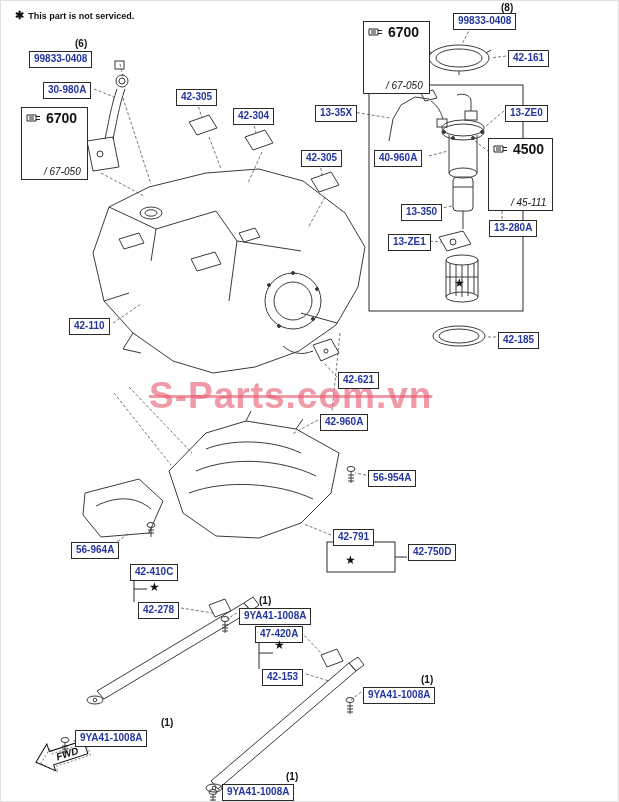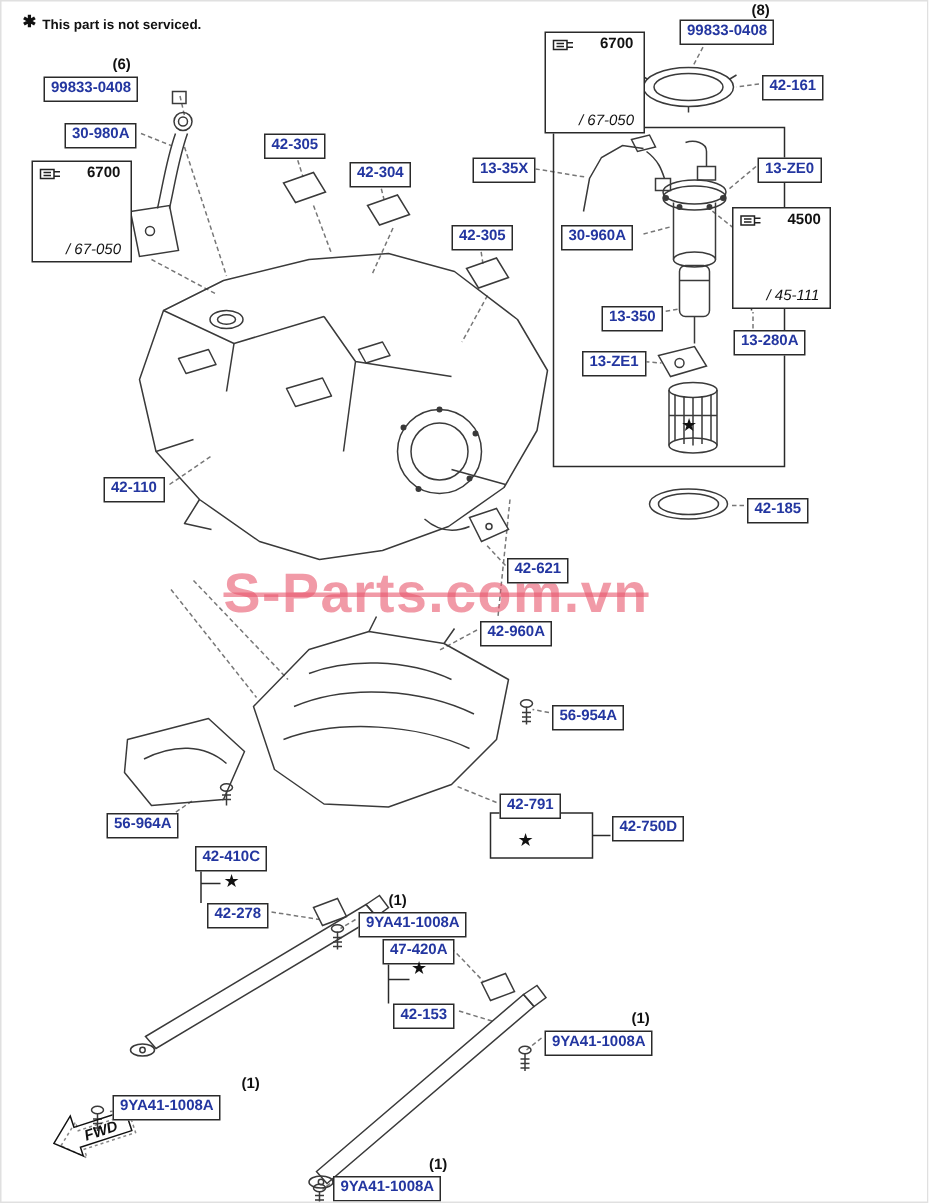--- a/index.html
+++ b/index.html
@@ -27,21 +27,21 @@
   .qty {
     position:absolute; color:#111; font-size:10px; font-weight:bold; z-index:3;
   }
   .star {
     position:absolute; color:#111; font-size:12px; line-height:1; z-index:3;
   }
   .conn-box {
     position:absolute; border:1px solid #2a2a2a; background:#fff;
     padding:2px 6px 2px 4px; color:#111; z-index:3; min-width:64px;
   }
-  .conn-code { font-size:10px; font-weight:bold; display:flex; align-items:center; gap:16px; }
+  .conn-code { font-size:14px; font-weight:bold; display:flex; align-items:center; gap:4px; }
   .conn-sub  { font-size:10px; font-style:italic; margin-left:18px;margin-top:40px; }
   .watermark {
     position:absolute; left:148px; top:374px; z-index:2;
     font-size:37px; font-weight:bold; letter-spacing:1px;
     color:rgba(231,86,108,0.6); text-decoration:line-through;
     white-space:nowrap; pointer-events:none;
   }
 </style>
 </head>
 <body>
@@ -279,21 +279,21 @@
   <div class="part-label" style="left:28px;top:50px">99833-0408</div>
   <div class="part-label" style="left:42px;top:81px">30-980A</div>
   <div class="part-label" style="left:175px;top:88px">42-305</div>
   <div class="part-label" style="left:232px;top:107px">42-304</div>
   <div class="part-label" style="left:300px;top:149px">42-305</div>
   <div class="part-label" style="left:314px;top:104px">13-35X</div>
   <span class="qty" style="left:500px;top:1px">(8)</span>
   <div class="part-label" style="left:452px;top:12px">99833-0408</div>
   <div class="part-label" style="left:507px;top:49px">42-161</div>
   <div class="part-label" style="left:504px;top:104px">13-ZE0</div>
-  <div class="part-label" style="left:373px;top:149px">30-960A</div>
+  <div class="part-label" style="left:373px;top:149px">40-960A</div>
   <div class="part-label" style="left:400px;top:203px">13-350</div>
   <div class="part-label" style="left:488px;top:219px">13-280A</div>
   <div class="part-label" style="left:387px;top:233px">13-ZE1</div>
   <div class="part-label" style="left:68px;top:317px">42-110</div>
   <div class="part-label" style="left:497px;top:331px">42-185</div>
   <div class="part-label" style="left:337px;top:371px">42-621</div>
   <div class="part-label" style="left:319px;top:413px">42-960A</div>
   <div class="part-label" style="left:367px;top:469px">56-954A</div>
   <div class="part-label" style="left:70px;top:541px">56-964A</div>
   <div class="part-label" style="left:332px;top:528px">42-791</div>

